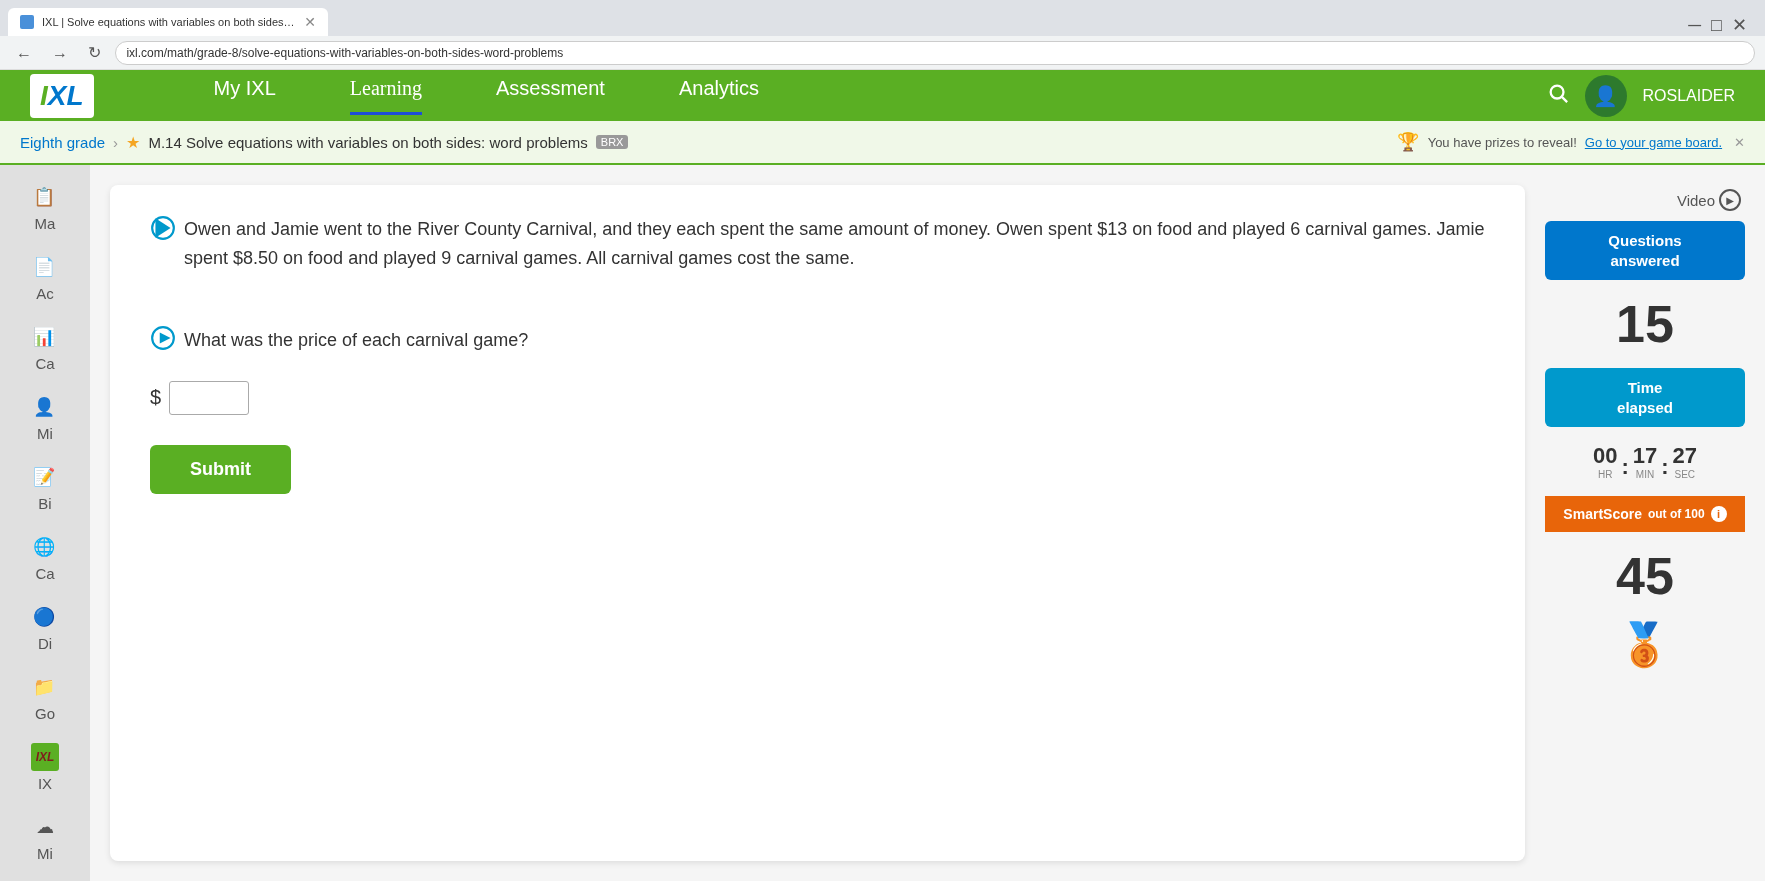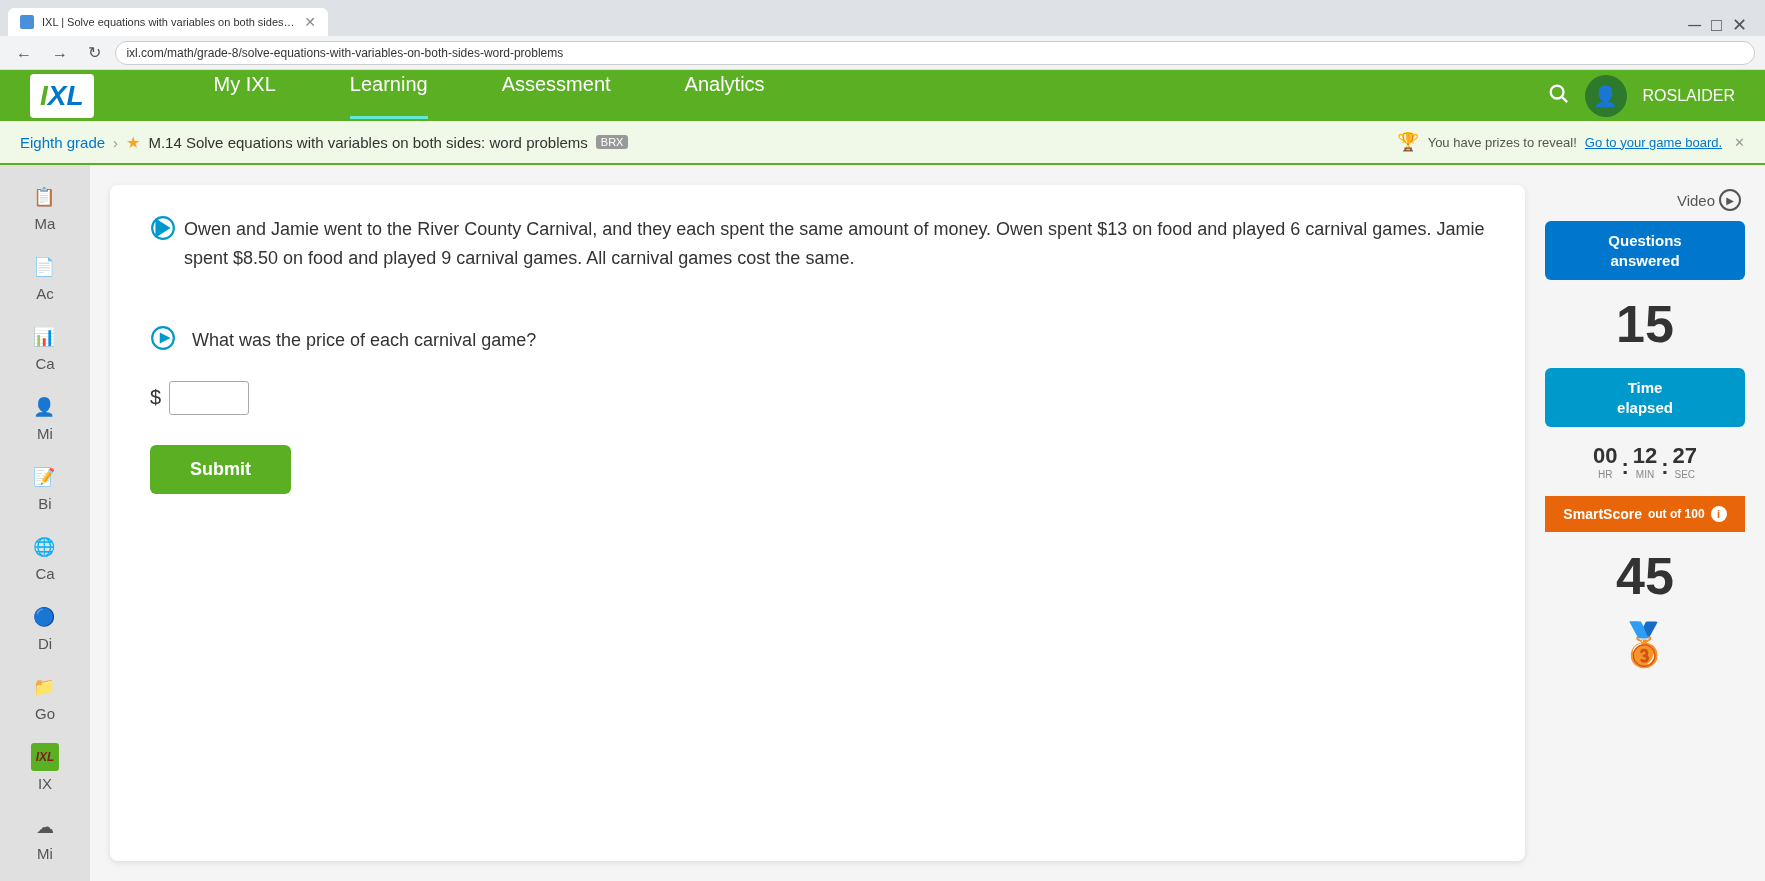--- a/index.html
+++ b/index.html
@@ -49,21 +49,21 @@
     .left-sidebar { width: 90px; background: #e0e0e0; padding: 10px 0; display: flex; flex-direction: column; gap: 4px; overflow: hidden; }
     .sidebar-item { display: flex; flex-direction: column; align-items: center; padding: 8px 4px; cursor: pointer; font-size: 11px; color: #555; gap: 4px; }
     .sidebar-item-icon { width: 28px; height: 28px; display: flex; align-items: center; justify-content: center; font-size: 18px; }
     .sidebar-label { font-size: 15px; text-align: center; line-height: 1.2; }
 
     .content-area { flex: 1; padding: 20px; display: flex; gap: 20px; }
     .problem-card { flex: 1; background: white; border-radius: 8px; padding: 30px 40px; box-shadow: 0 2px 6px rgba(0,0,0,0.1); min-height: 500px; }
 
     .audio-btn { color: #0099cc; font-size: 22px; margin-right: 8px; cursor: pointer; background: none; border: none; }
     .problem-text { font-size: 18px; color: #333; line-height: 1.6; margin-bottom: 32px; }
-    .question-text { font-size: 18px; color: #333; margin-bottom: 24px; display: flex; align-items: center; gap: 8px; }
+    .question-text { font-size: 18px; color: #333; margin-bottom: 24px; display: flex; align-items: center; }
 
     .answer-row { display: flex; align-items: center; gap: 8px; margin-bottom: 30px; }
     .dollar-sign { font-size: 20px; color: #333; }
     .answer-input { width: 80px; height: 34px; border: 1px solid #aaa; border-radius: 3px; font-size: 16px; padding: 0 6px; outline: none; }
 
     .submit-btn { background: #5aaf23; color: white; border: none; border-radius: 6px; padding: 14px 40px; font-size: 18px; font-weight: 600; cursor: pointer; }
 
     
     .right-panel { width: 200px; display: flex; flex-direction: column; gap: 10px; padding-top: 0; }
     .video-row { display: flex; justify-content: flex-end; align-items: center; gap: 8px; padding-right: 4px; padding-top: 4px; }
@@ -111,21 +111,21 @@
 
 <div class="page">
 
   <div class="header">
     <div class="logo">
       <span class="logo-i">I</span>
       <span class="logo-xl">XL</span>
     </div>
     <nav class="header-nav">
       <a class="header-nav-item">My IXL</a>
-      <a class="header-nav-item" style="border-bottom: 3px solid #5eead4; padding-bottom:20px;">Learning</a>
+      <a class="header-nav-item" style="border-bottom: 3px solid #1d4ed8; padding-bottom:12px;font-family:Liberation Serif, serif;">Learning</a>
       <a class="header-nav-item">Assessment</a>
       <a class="header-nav-item">Analytics</a>
     </nav>
     <div class="header-right">
       <button class="search-icon-btn">
         <svg width="22" height="22" viewBox="0 0 24 24" fill="none" stroke="white" stroke-width="2.5">
           <circle cx="11" cy="11" r="7"></circle>
           <line x1="16.5" y1="16.5" x2="22" y2="22"></line>
         </svg>
       </button>
@@ -254,21 +254,21 @@
           <div>elapsed</div>
         </button>
 
         <div class="timer-display">
           <div class="timer-unit">
             <span class="timer-number">00</span>
             <span class="timer-label">HR</span>
           </div>
           <div class="timer-sep">:</div>
           <div class="timer-unit">
-            <span class="timer-number">12</span>
+            <span class="timer-number">17</span>
             <span class="timer-label">MIN</span>
           </div>
           <div class="timer-sep">:</div>
           <div class="timer-unit">
             <span class="timer-number">27</span>
             <span class="timer-label">SEC</span>
           </div>
         </div>
 
         <button class="smart-score-btn">

